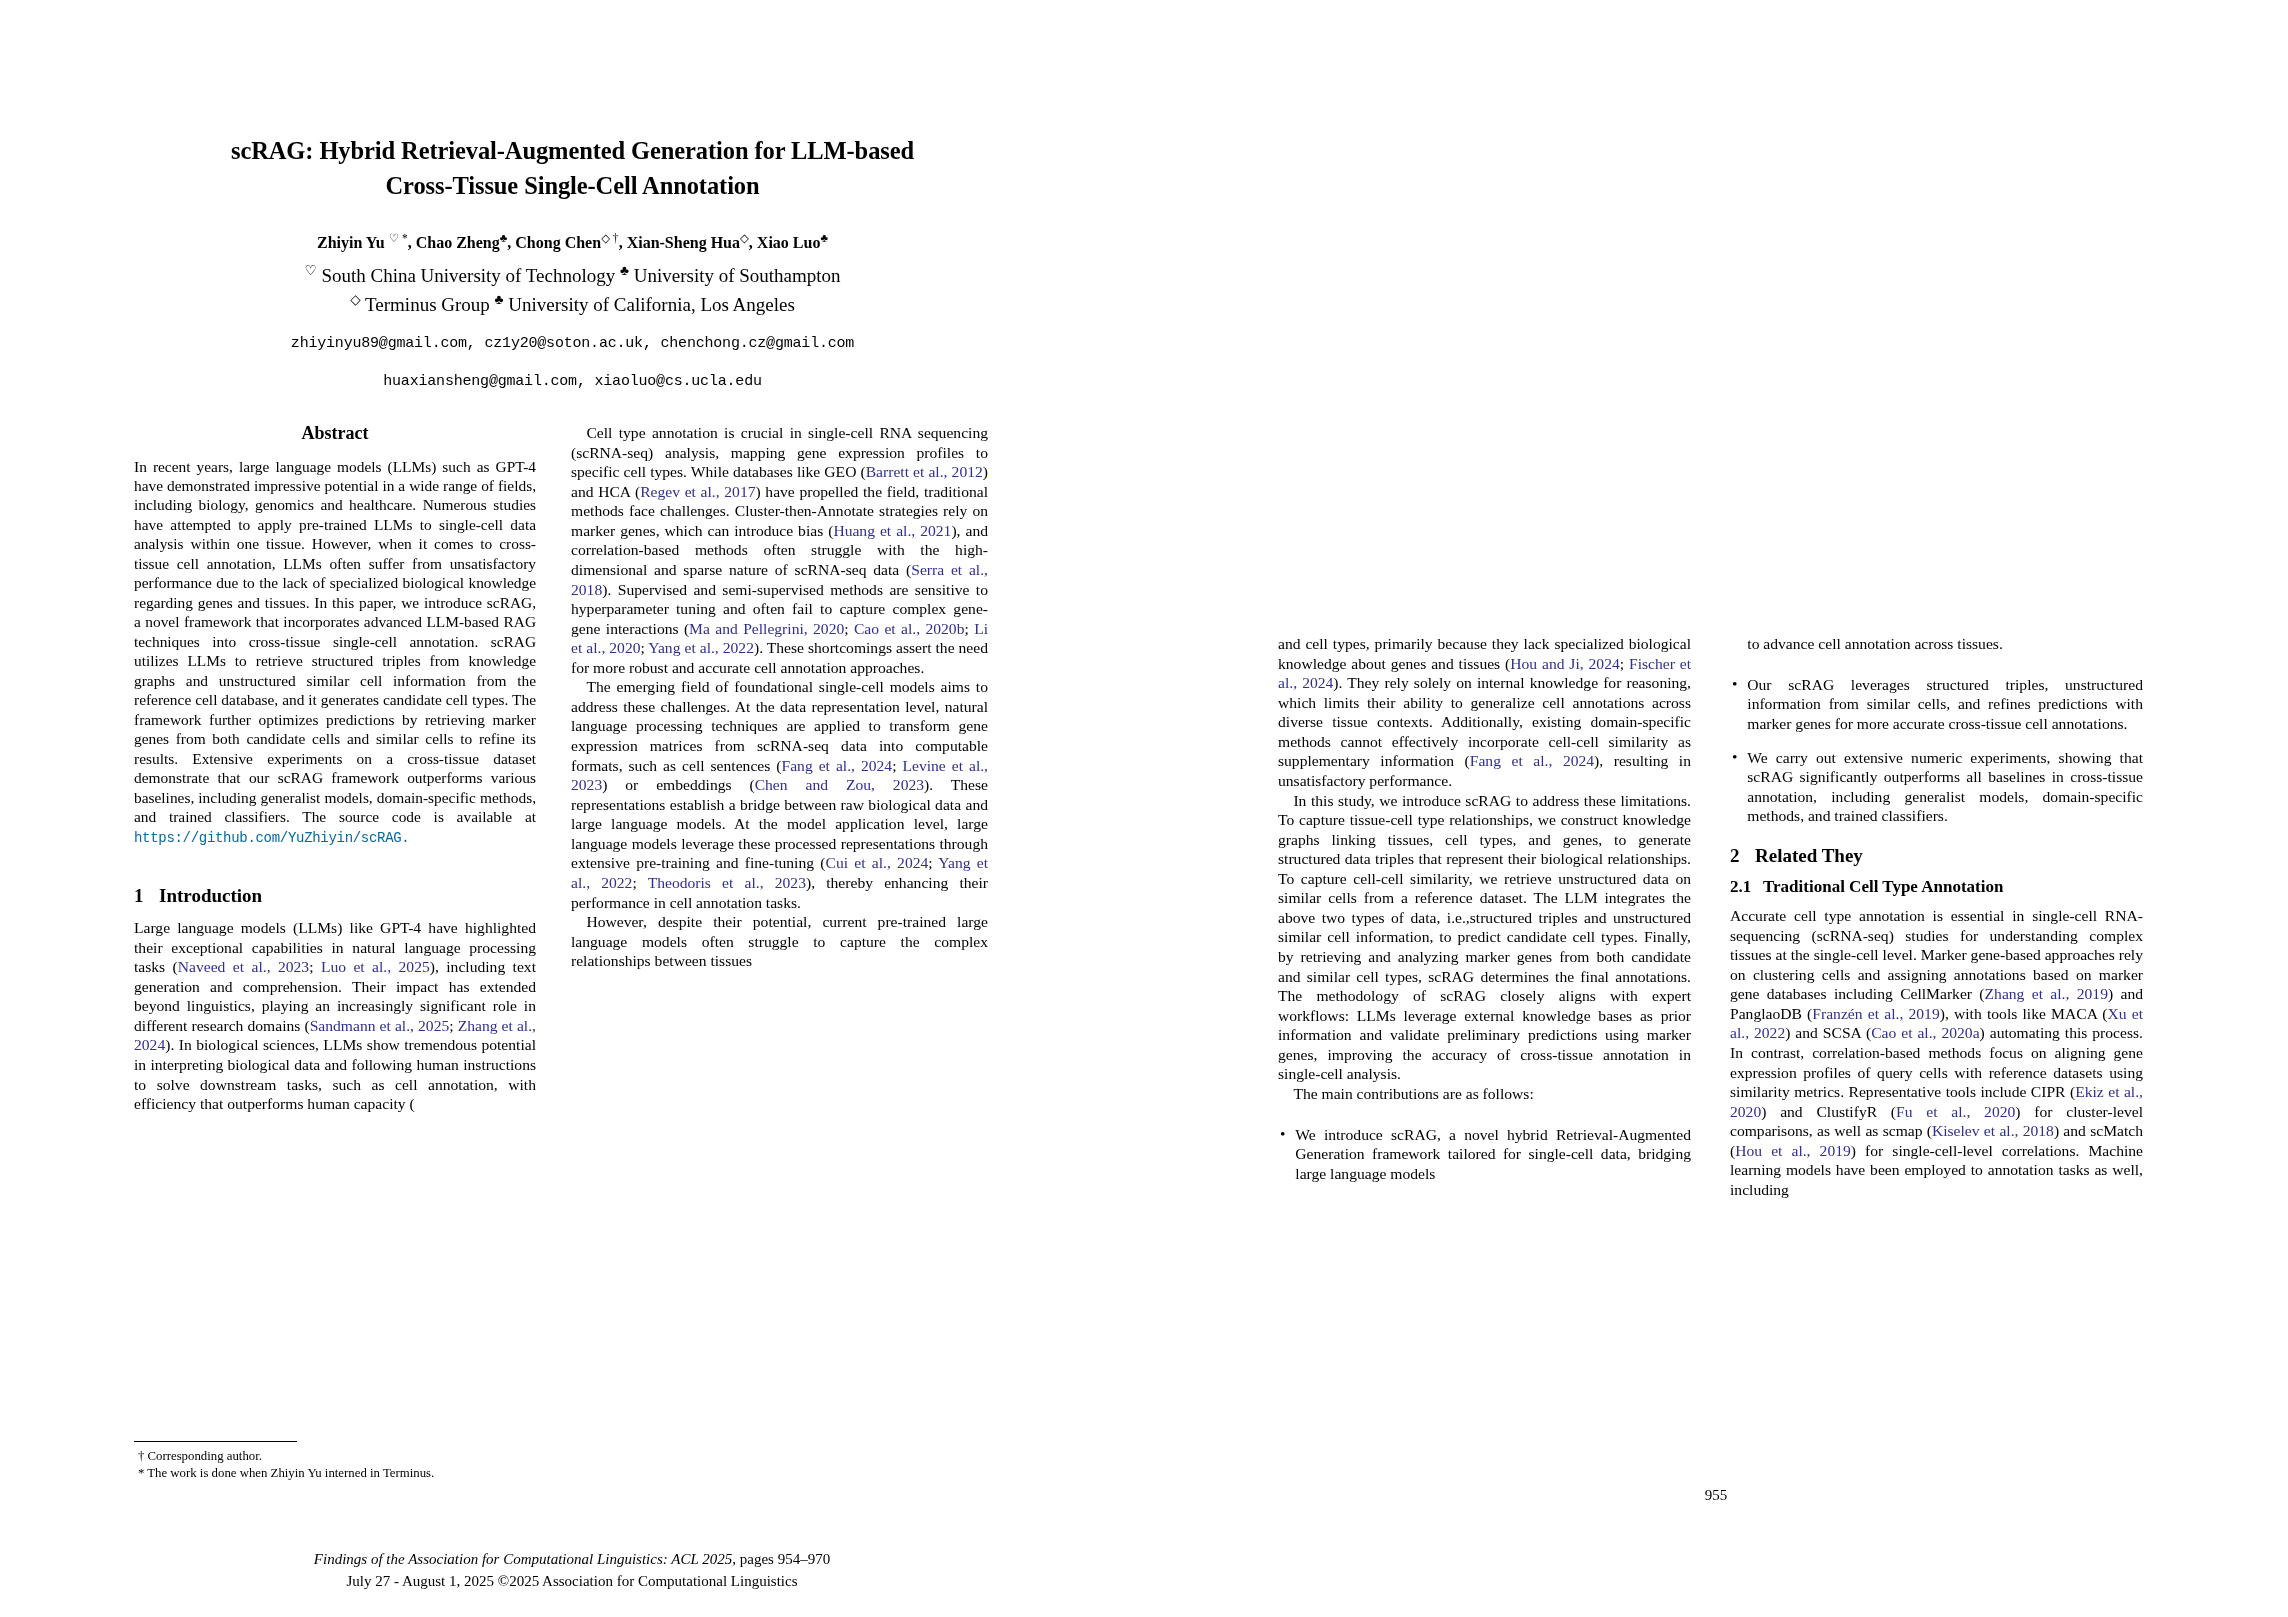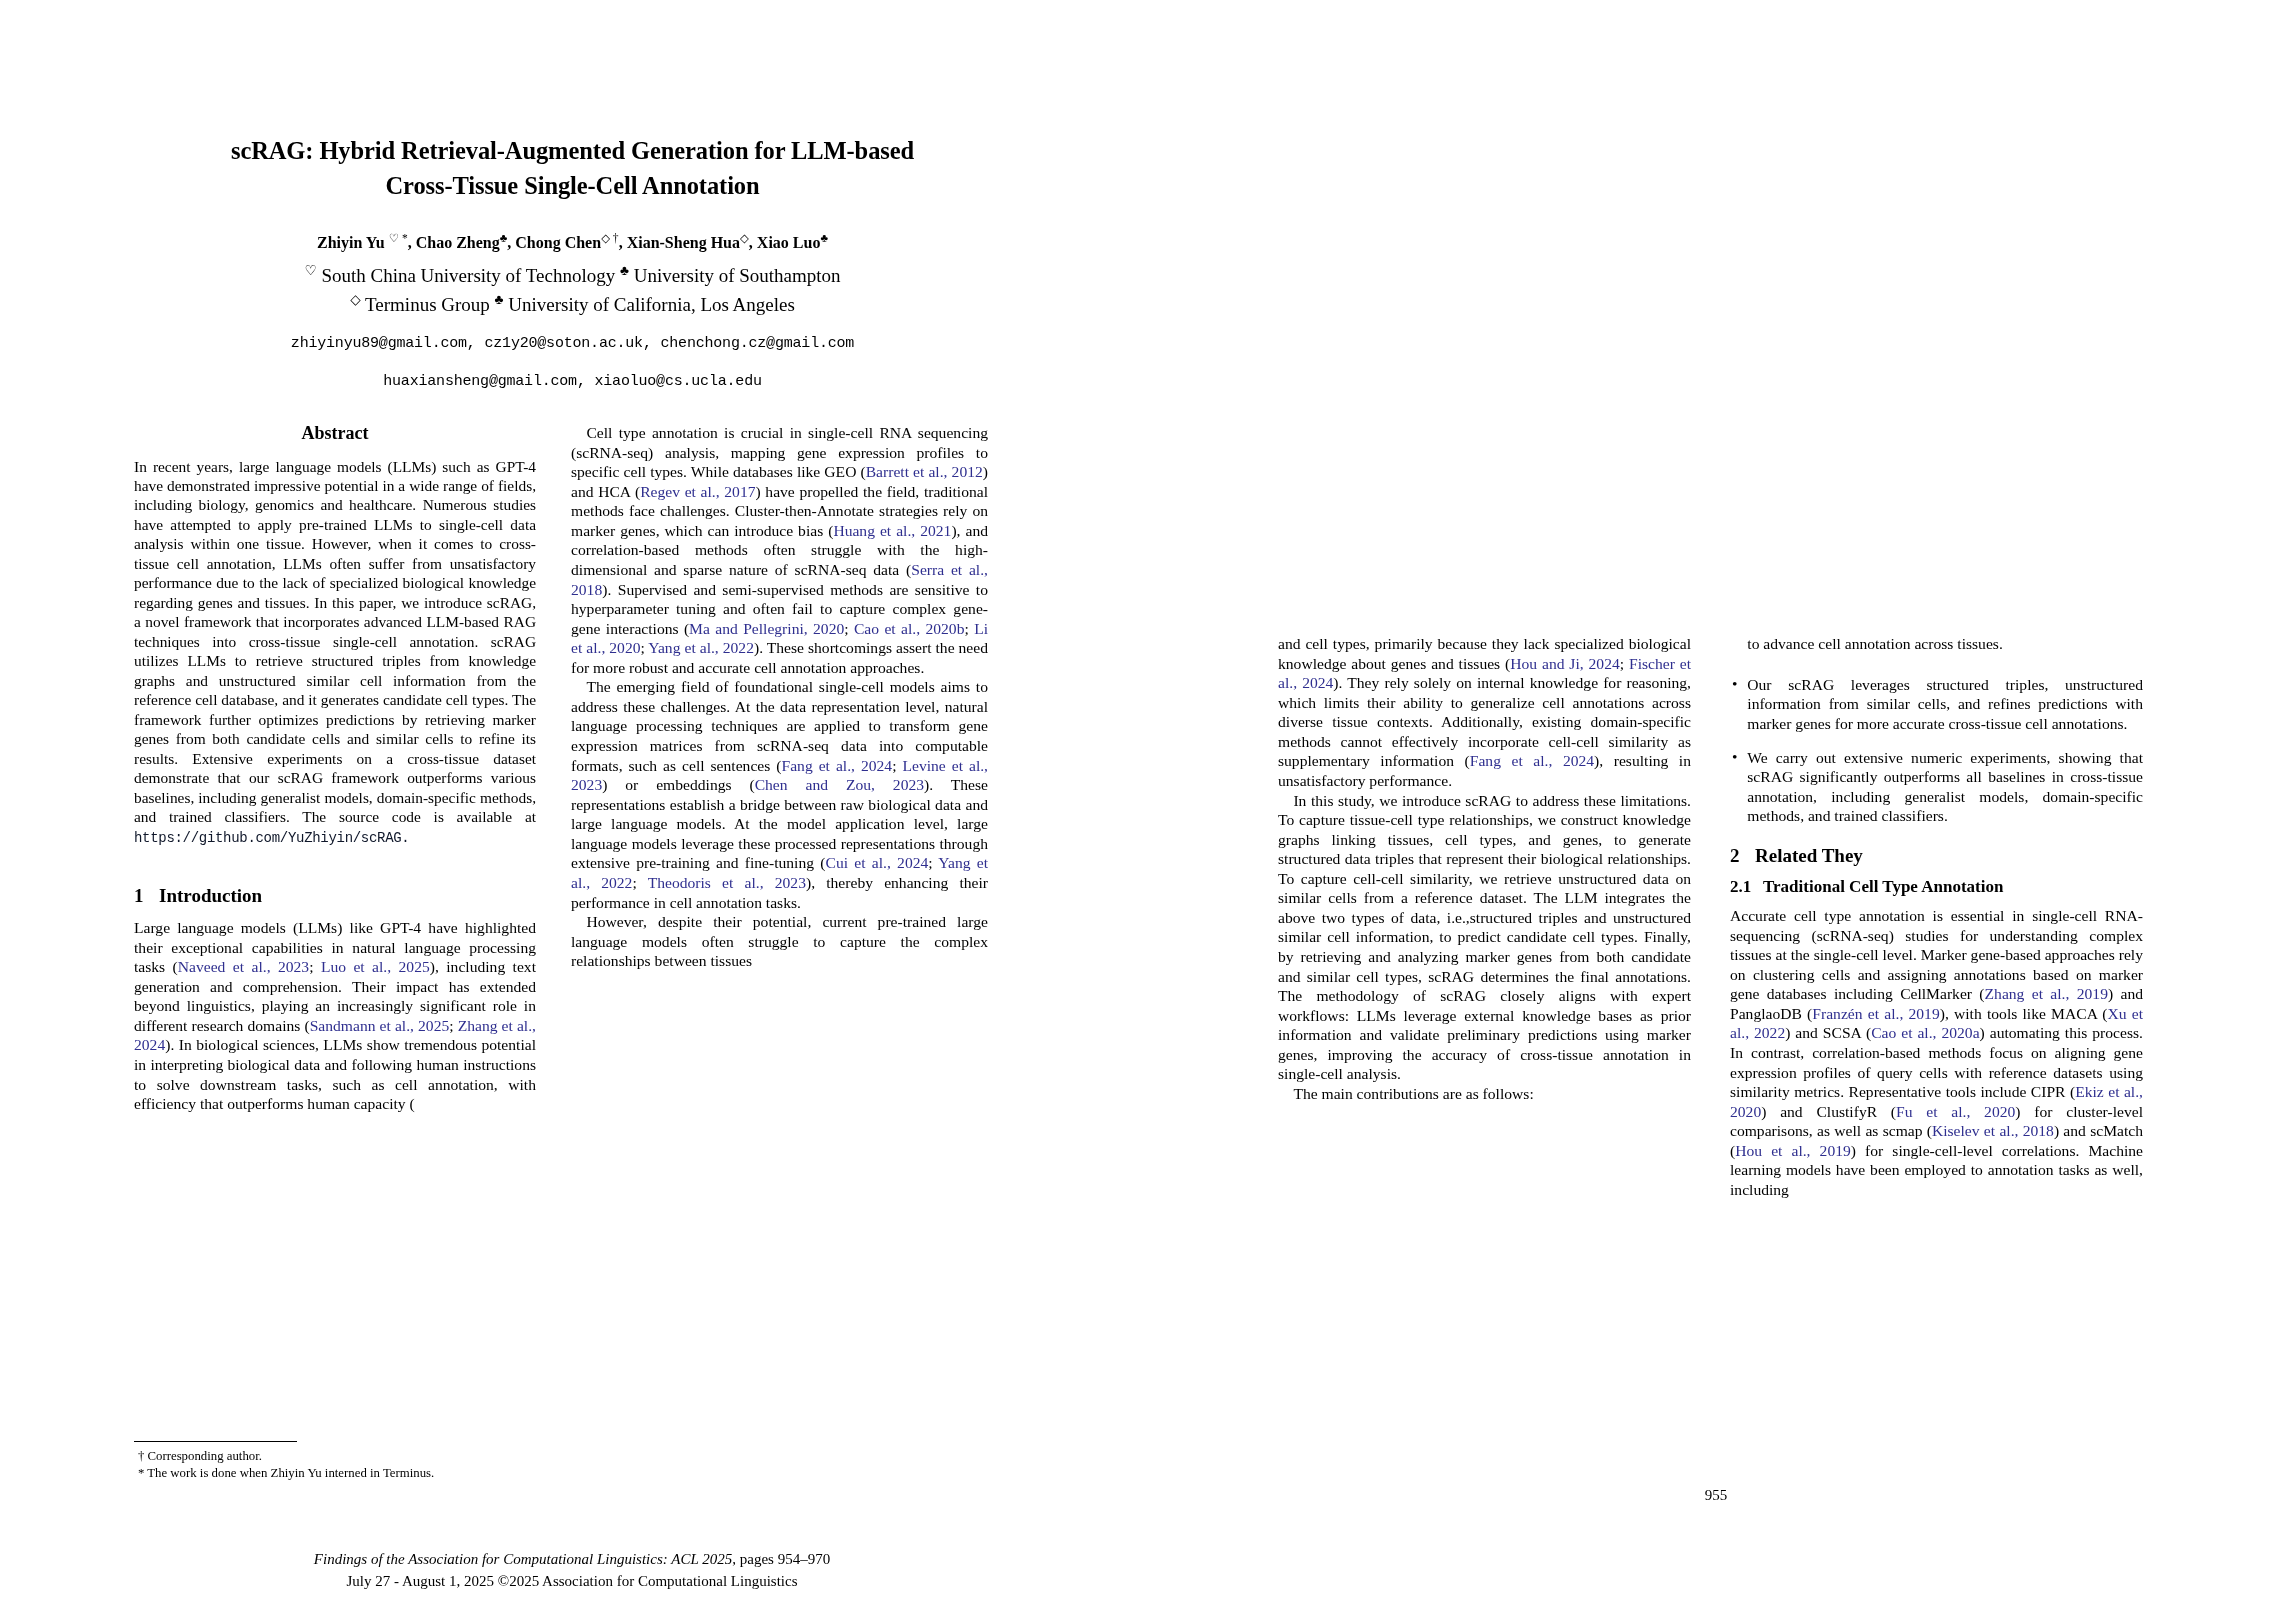--- a/index.html
+++ b/index.html
@@ -22,21 +22,21 @@
   .subsec-h{font-size:17px;font-weight:bold;margin:0 0 8.6px 0;}
   .subsec-h .num{display:inline-block;min-width:33px;}
 
   .abs-h{font-size:18px;font-weight:bold;text-align:center;margin:0 0 12.5px 0;}
 
   p.body{font-size:15.6px;line-height:1.255;text-align:justify;text-justify:inter-word;margin:0;hyphens:auto;-webkit-hyphens:auto;}
   p.body.ind{text-indent:15.4px;}
   p.abs{font-size:15.4px;line-height:1.265;text-align:justify;margin:0;hyphens:auto;-webkit-hyphens:auto;}
 
   .cite{color:#2f2f8f;}
-  .url{font-family:"Liberation Mono",monospace;color:#0f172a;font-size:14px;letter-spacing:-0.3px;}
+  .url{font-family:"Liberation Mono",monospace;color:#0369a1;font-size:14px;letter-spacing:-0.3px;}
 
   ul.bul{margin:0;padding:0;list-style:none;}
   ul.bul li{font-size:15.6px;line-height:1.255;text-align:justify;margin:0 0 14.4px 0;padding-left:17.3px;position:relative;hyphens:auto;-webkit-hyphens:auto;}
   ul.bul li:before{content:"\2022";position:absolute;left:1.9px;top:-1px;}
 
   
   .fnrule{width:163px;height:1px;background:#000;margin:9.6px 0 6.7px 0;}
   .fn{font-size:12.8px;line-height:1.34;margin:0;padding-left:17.3px;text-indent:-13.4px;}
 
   .pagenum{position:absolute;width:100%;text-align:center;font-size:15px;}
@@ -95,20 +95,23 @@
       <div class="nonital">July 27 - August 1, 2025 ©2025 Association for Computational Linguistics</div>
     </div>
   </div>
 
   <div class="page page-right">
 
     <div style="position:absolute;left:134px;top:634px;width:413px;">
       <p class="body"><span>and cell types, primarily because they lack specialized biological knowledge about genes and tissues (</span><span class="cite">Hou and Ji, 2024</span><span>; </span><span class="cite">Fischer et al., 2024</span><span>). They rely solely on internal knowledge for reasoning, which limits their ability to generalize cell annotations across diverse tissue contexts. Additionally, existing domain-specific methods cannot effectively incorporate cell-cell similarity as supplementary information (</span><span class="cite">Fang et al., 2024</span><span>), resulting in unsatisfactory performance.</span></p>
       <p class="body ind">In this study, we introduce scRAG to address these limitations. To capture tissue-cell type relationships, we construct knowledge graphs linking tissues, cell types, and genes, to generate structured data triples that represent their biological relationships. To capture cell-cell similarity, we retrieve unstructured data on similar cells from a reference dataset. The LLM integrates the above two types of data, i.e.,structured triples and unstructured similar cell information, to predict candidate cell types. Finally, by retrieving and analyzing marker genes from both candidate and similar cell types, scRAG determines the final annotations. The methodology of scRAG closely aligns with expert workflows: LLMs leverage external knowledge bases as prior information and validate preliminary predictions using marker genes, improving the accuracy of cross-tissue annotation in single-cell analysis.</p>
       <p class="body ind" style="margin-top:0;">The main contributions are as follows:</p>
+      <ul class="bul" style="margin-top:21px;">
+        <li>We introduce scRAG, a novel hybrid Retrieval-Augmented Generation framework tailored for single-cell data, bridging large language models</li>
+      </ul>
     </div>
 
     <div style="position:absolute;left:586px;top:634px;width:413px;">
       <p class="body" style="padding-left:17.3px;">to advance cell annotation across tissues.</p>
       <ul class="bul" style="margin-top:21px;">
         <li>Our scRAG leverages structured triples, unstructured information from similar cells, and refines predictions with marker genes for more accurate cross-tissue cell annotations.</li>
         <li>We carry out extensive numeric experiments, showing that scRAG significantly outperforms all baselines in cross-tissue annotation, including generalist models, domain-specific methods, and trained classifiers.</li>
       </ul>
 
       <div class="sec-h" style="margin-top:19px;"><span class="num">2</span><span>Related They</span></div>

